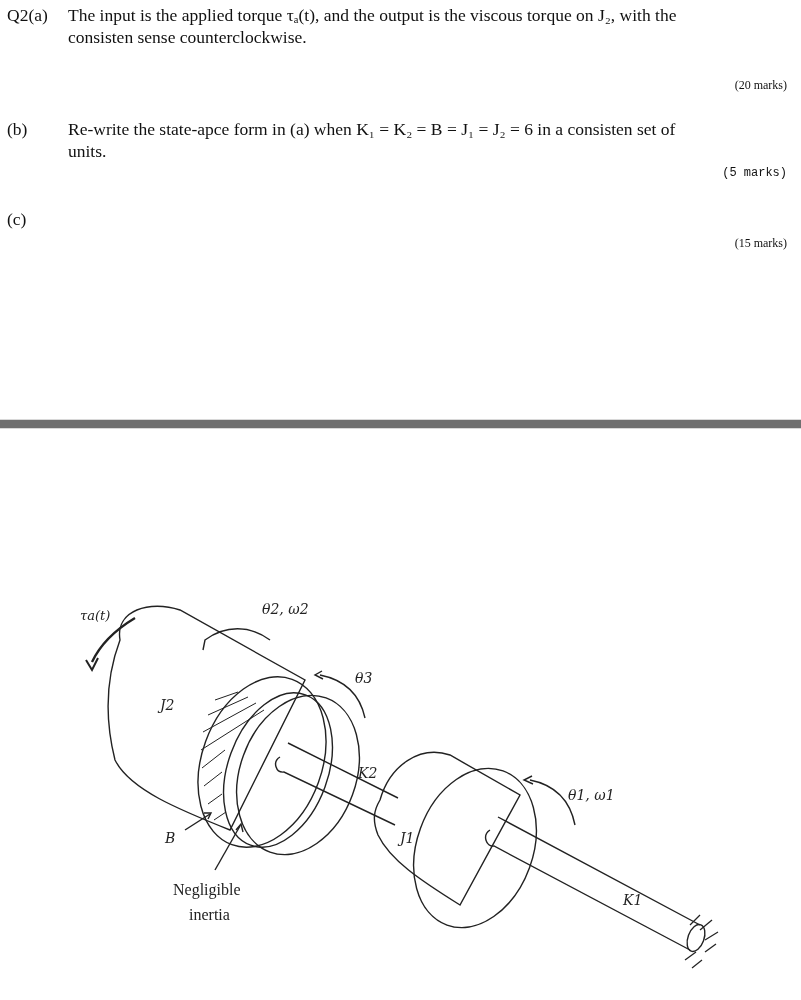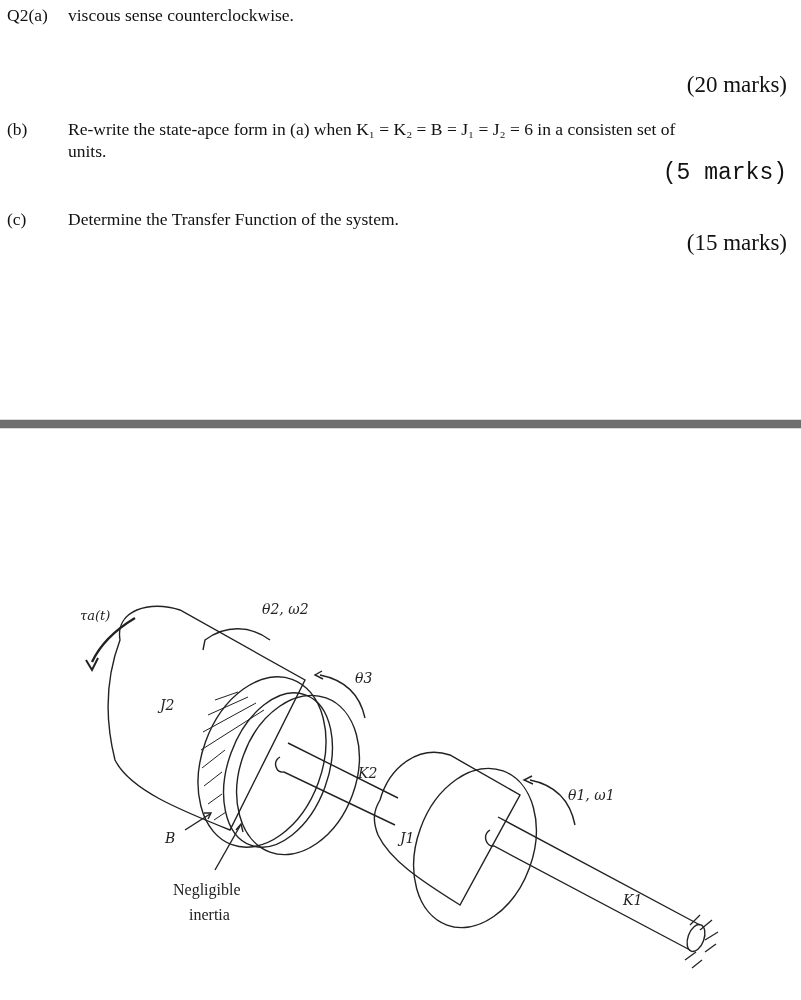--- a/index.html
+++ b/index.html
@@ -1,52 +1,50 @@
 <!DOCTYPE html>
 <html><head>
 <meta charset="utf-8">
 <style>
   html, body { margin: 0; padding: 0; background: #ffffff; }
   body { width: 801px; height: 1000px; position: relative; overflow: hidden;
          font-family: "Liberation Serif", "DejaVu Serif", serif; color: #111; }
   .q { position: absolute; font-size: 17.5px; line-height: 22px; }
   .lbl { position: absolute; left: 7px; }
   .body { position: absolute; left: 68px; width: 720px; }
-  .marks { position: absolute; right: 14px; font-size: 23px; }
+  .marks { position: absolute; right: 14px; font-size: 12px; }
   .sep { position: absolute; left: 0; top: 419px; width: 801px; height: 8px; background: #6f6f6f;
          border-top: 1px solid #d8d8d8; border-bottom: 1px solid #d8d8d8; }
   .fig { position: absolute; left: 0; top: 560px; width: 801px; height: 440px; }
   .dl { font-family: "DejaVu Serif", serif; font-style: italic; fill: #222; }
   .dn { font-family: "Liberation Serif", serif; fill: #222; }
 </style>
 </head>
 <body>
 
 <div class="q" style="top:4px;left:0;width:801px;height:100px;">
   <span class="lbl">Q2(a)</span>
   <div class="body">
-    <div>viscous sense counterclockwise.</div>
+    <div>The input is the applied torque τₐ(t), and the output is the viscous torque on J₂, with the</div>
+    <div>consisten sense counterclockwise.</div>
   </div>
   <div class="marks" style="top:70px;">(20 marks)</div>
 </div>
 
 <div class="q" style="top:118px;left:0;width:801px;height:70px;">
   <span class="lbl">(b)</span>
   <div class="body">
     <div>Re-write the state-apce form in (a) when K₁ = K₂ = B = J₁ = J₂ = 6 in a consisten set of</div>
     <div>units.</div>
   </div>
   <div class="marks" style="top:44px;font-family:Liberation Mono, monospace;">(5 marks)</div>
 </div>
 
 <div class="q" style="top:208px;left:0;width:801px;height:50px;">
   <span class="lbl">(c)</span>
-  <div class="body">
-    <div>Determine the Transfer Function of the system.</div>
-  </div>
   <div class="marks" style="top:24px;">(15 marks)</div>
 </div>
 
 <div class="sep"></div>
 
 <svg class="fig" viewBox="0 560 801 440" xmlns="http://www.w3.org/2000/svg">
   <g fill="none" stroke="#222" stroke-width="1.4">
 
     <path d="M120 640 C 115 610, 150 600, 180 610 L 305 680 L 230 830 C 180 810, 130 790, 115 760 C 105 720, 105 680, 120 640 Z"></path>
 

